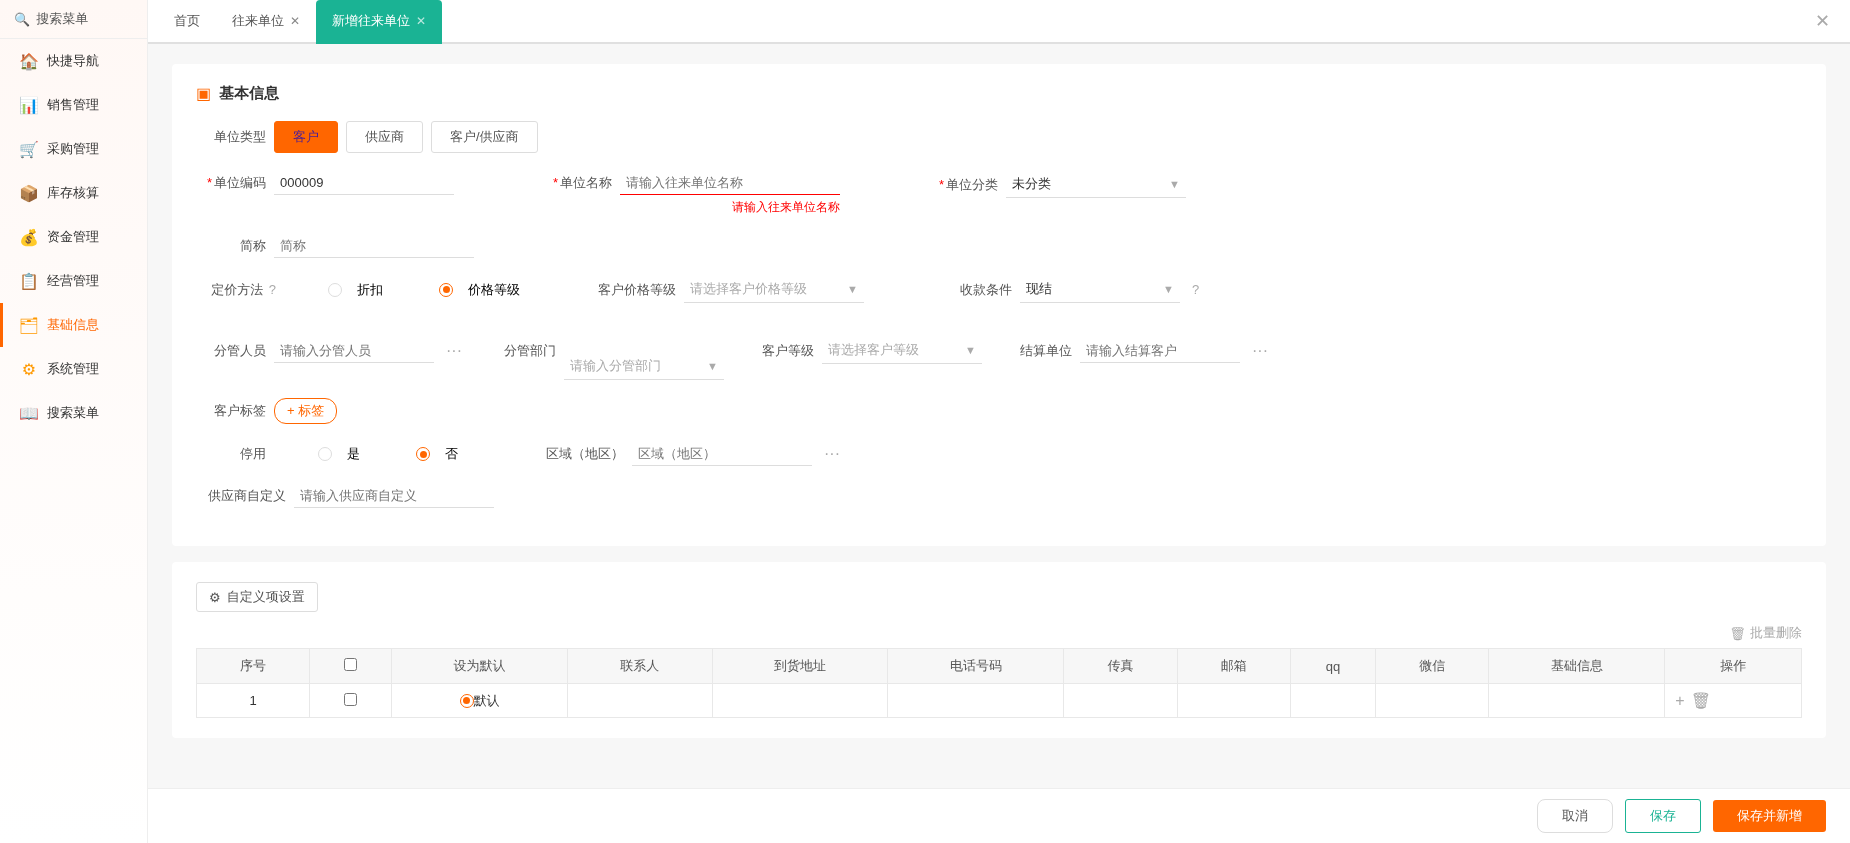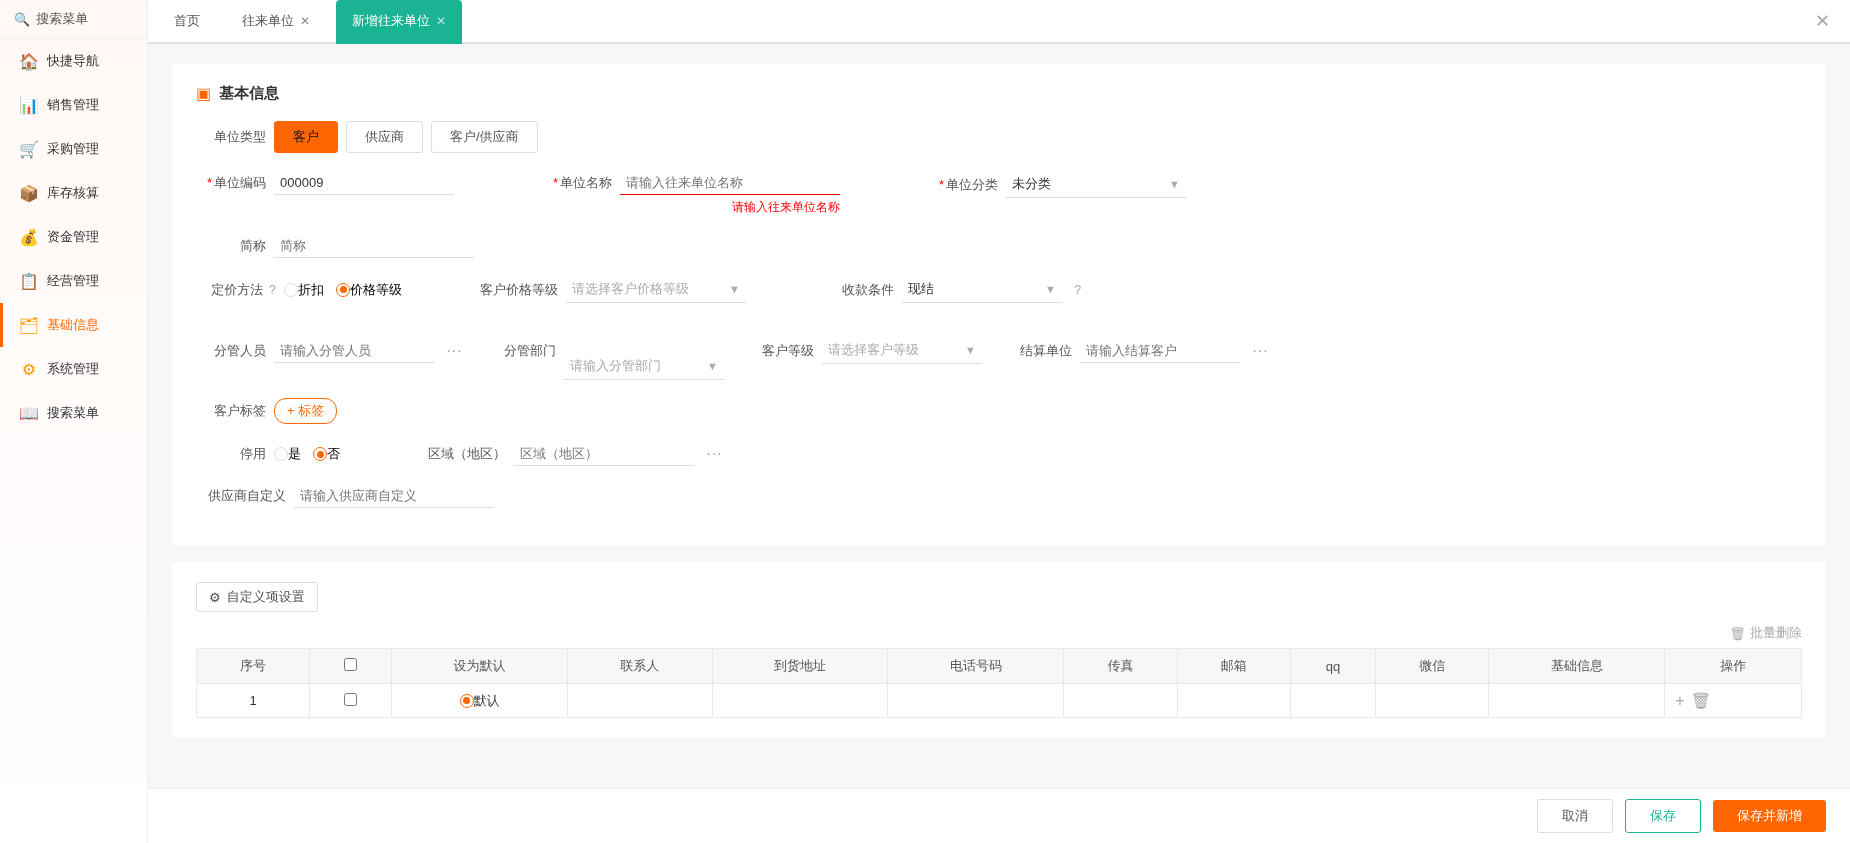--- a/index.html
+++ b/index.html
@@ -41,21 +41,21 @@
     }
 
     
     .tab-bar {
       display: flex;
       align-items: center;
       background: #fff;
       border-bottom: 2px solid #e0e0e0;
       height: 44px;
       padding: 0 10px;
-      gap: 10px;
+      gap: 0;
     }
     .tab {
       display: flex;
       align-items: center;
       padding: 0 16px;
       height: 44px;
       cursor: pointer;
       color: #555;
       font-size: 14px;
       border-bottom: 2px solid transparent;
@@ -138,37 +138,37 @@
     .type-buttons { display: flex; gap: 8px; align-items: center; }
     .type-btn {
       padding: 6px 18px;
       border: 1px solid #ddd;
       border-radius: 3px;
       cursor: pointer;
       background: #fff;
       color: #555;
       font-size: 13px;
     }
-    .type-btn.active { background: #f60; color: #0f172a; border-color: #f60; }
+    .type-btn.active { background: #f60; color: #4c1d95; border-color: #f60; }
 
     .form-select {
       display: flex;
       align-items: center;
       gap: 4px;
       border-bottom: 1px solid #ddd;
       padding: 4px 6px;
       cursor: pointer;
       min-width: 160px;
       color: #aaa;
     }
     .form-select .chevron { color: #aaa; margin-left: auto; font-size: 11px; }
     .form-select.has-value { color: #333; }
 
     .radio-group { display: flex; align-items: center; gap: 12px; }
-    .radio-item { display: flex; align-items: center; gap: 0; cursor: pointer; }
+    .radio-item { display: flex; align-items: center; gap: 15px; cursor: pointer; margin-left: 44px; }
     .radio-dot {
       width: 14px; height: 14px; border-radius: 50%; border: 1.5px solid #ddd;
       display: flex; align-items: center; justify-content: center;
     }
     .radio-dot.checked { border-color: #f60; }
     .radio-dot.checked::after {
       content: ''; width: 7px; height: 7px; border-radius: 50%; background: #f60;
     }
 
     .tag-add-btn {
@@ -203,21 +203,21 @@
     .action-bar {
       display: flex;
       justify-content: flex-end;
       align-items: center;
       gap: 12px;
       padding: 10px 24px;
       background: #fff;
       border-top: 1px solid #eee;
     }
     .btn-cancel {
-      padding: 7px 24px; border: 1px solid #ddd; border-radius: 3px;
+      padding: 7px 24px; border: 1px solid #ddd; border-radius: 8px;
       background: #fff; color: #555; cursor: pointer; font-size: 13px;
     }
     .btn-save {
       padding: 7px 24px; border: 1px solid #1ab394; border-radius: 3px;
       background: #fff; color: #1ab394; cursor: pointer; font-size: 13px;
     }
     .btn-save-add {
       padding: 7px 24px; border: none; border-radius: 3px;
       background: #f60; color: #fff; cursor: pointer; font-size: 13px;
     }

